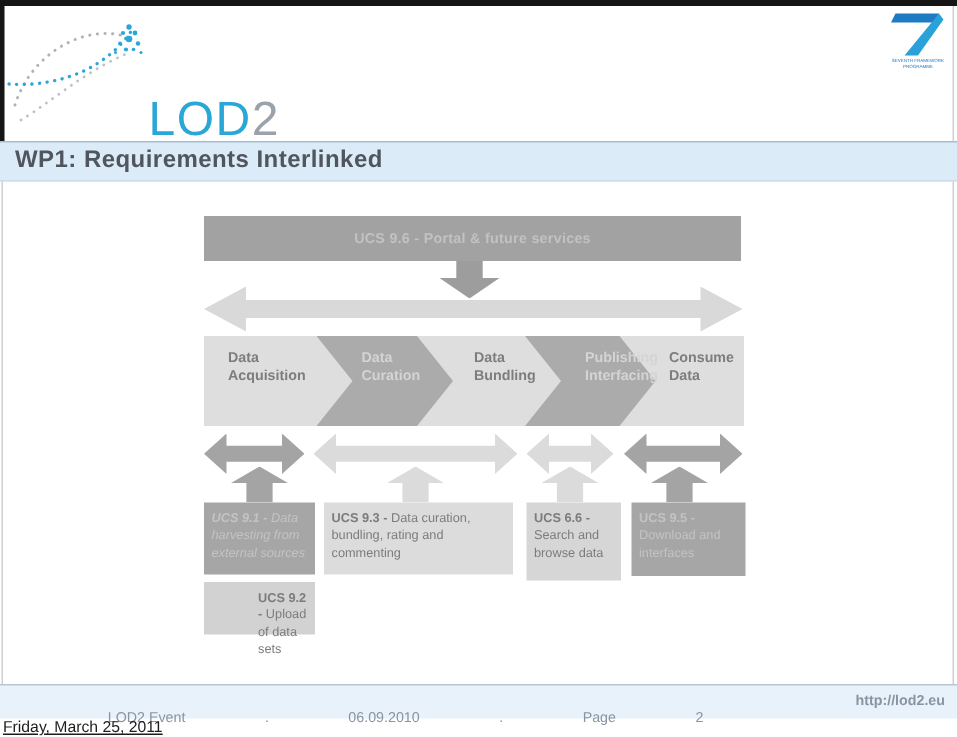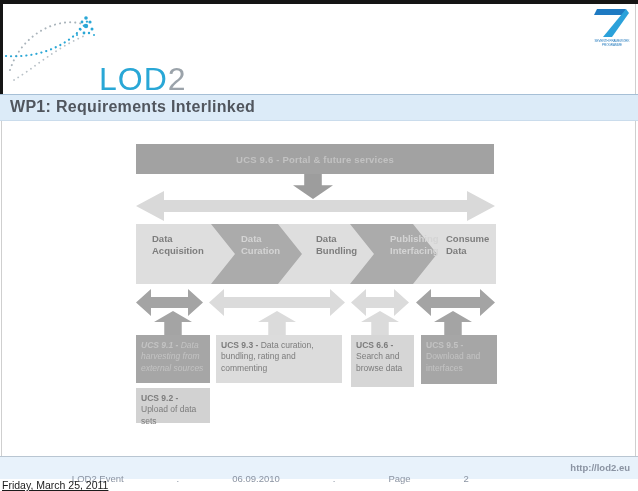--- a/index.html
+++ b/index.html
@@ -66,21 +66,21 @@
   #link4{left:416px;top:289px;width:79px;height:27px;}
   #up1{left:154px;} #up2{left:258px;} #up3{left:361px;} #up4{left:434px;}
   .ucs-box{font-size:8.5px;line-height:1.35;padding:5px 4px 0 5px;box-sizing:border-box;}
   .ucs-box b{font-weight:bold;}
   .box-dark{background:#a6a6a6;color:#c3c3c3;}
   .box-light{background:#dcdcdc;color:#7c7c7c;}
   #box91{left:136px;top:335px;width:74px;height:48px;font-style:italic;}
   #box93{left:216px;top:335px;width:126px;height:48px;}
   #box94{left:351px;top:335px;width:63px;height:52px;background:#d6d6d6;}
   #box95{left:421px;top:335px;width:76px;height:49px;}
-  #box92{left:136px;top:388px;width:74px;height:35px;background:#d2d2d2;}
+  #box92{left:136px;top:388px;width:74px;height:35px;background:#d2d2d2;padding-left:36px;}
 </style>
 </head>
 <body>
 
 <div id="stage">
 
   <div class="abs" id="edge-top"></div>
   <div class="abs" id="edge-left"></div>
   <div class="abs" id="border-left"></div>
   <div class="abs" id="border-right"></div>

